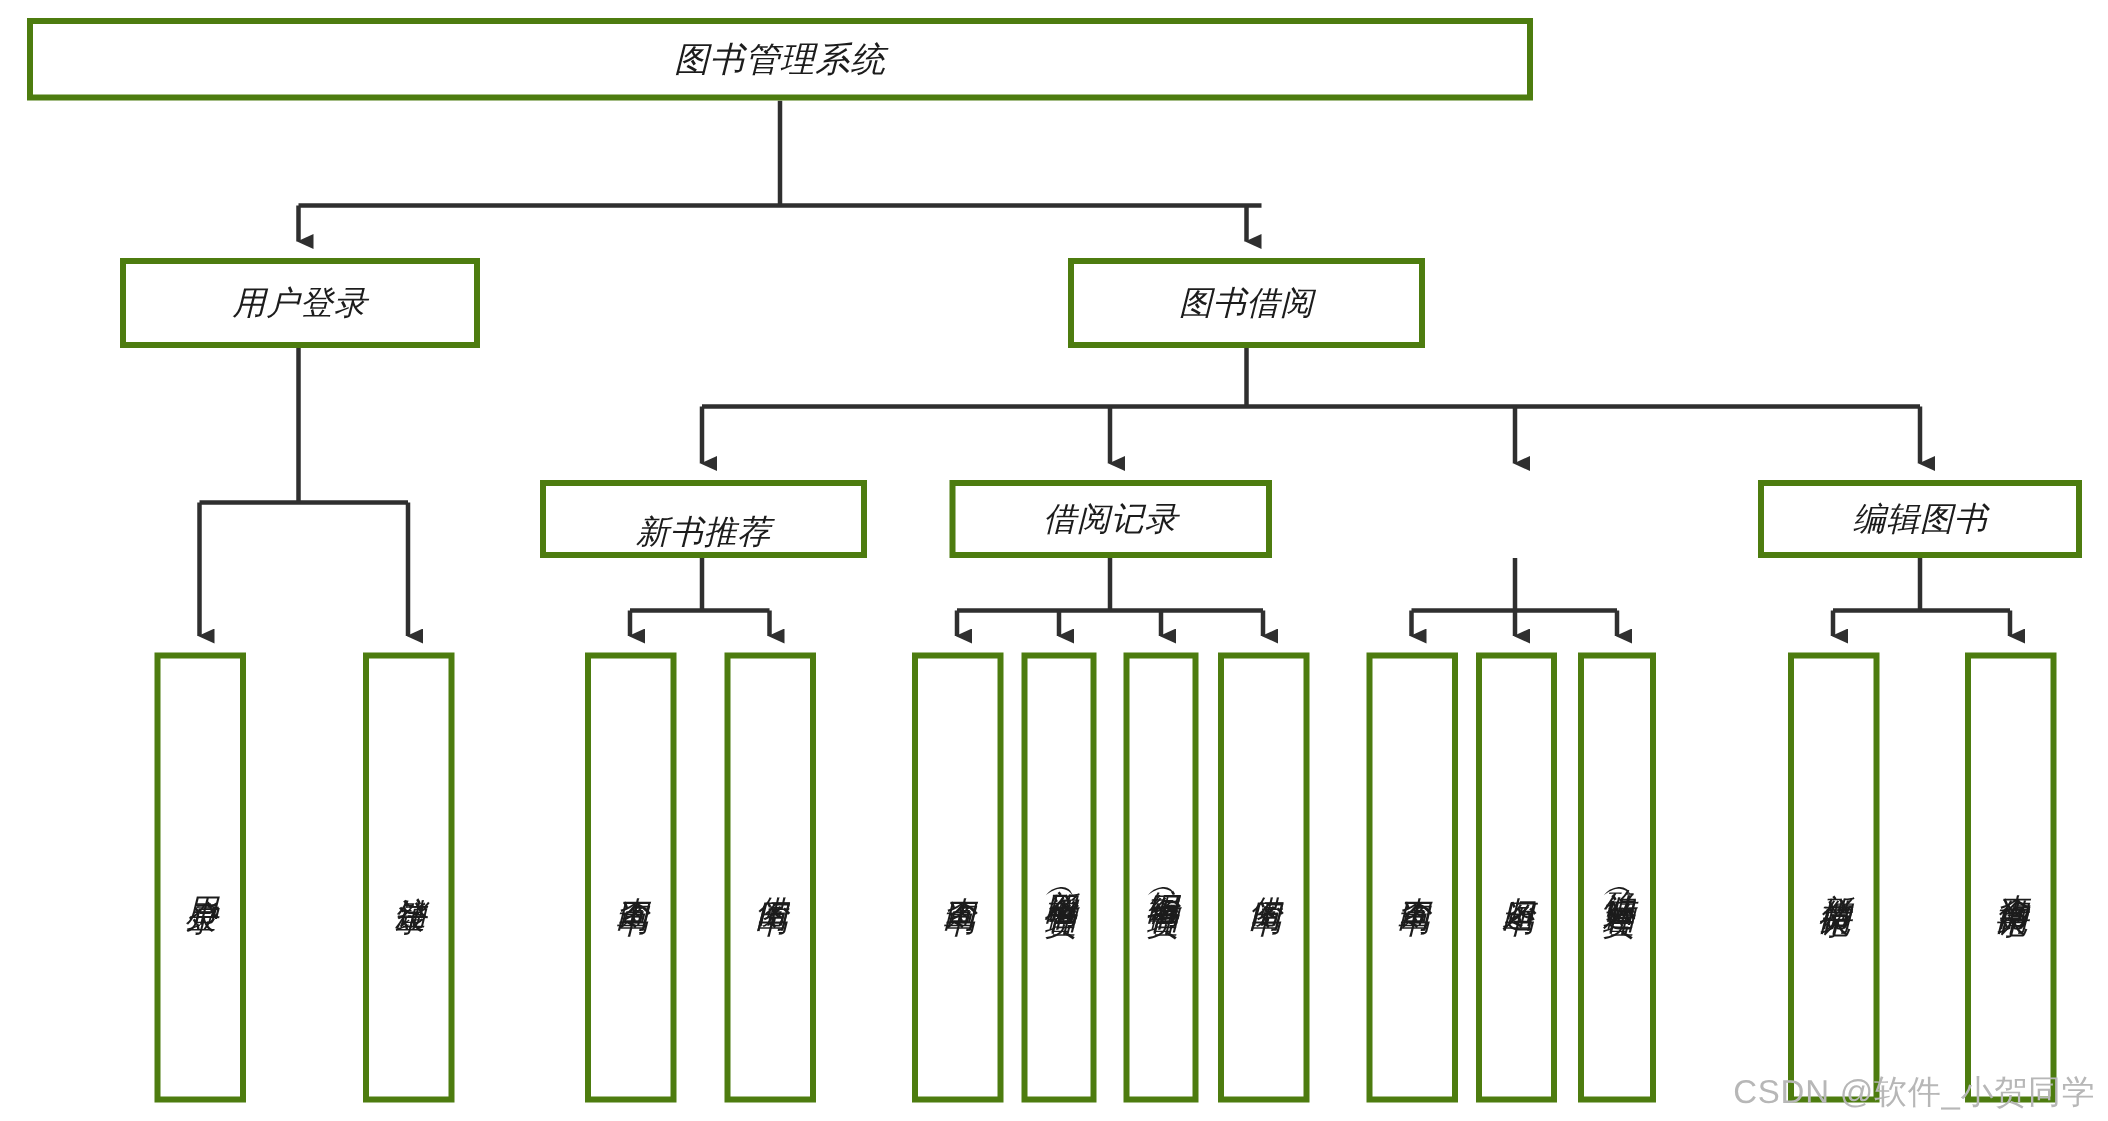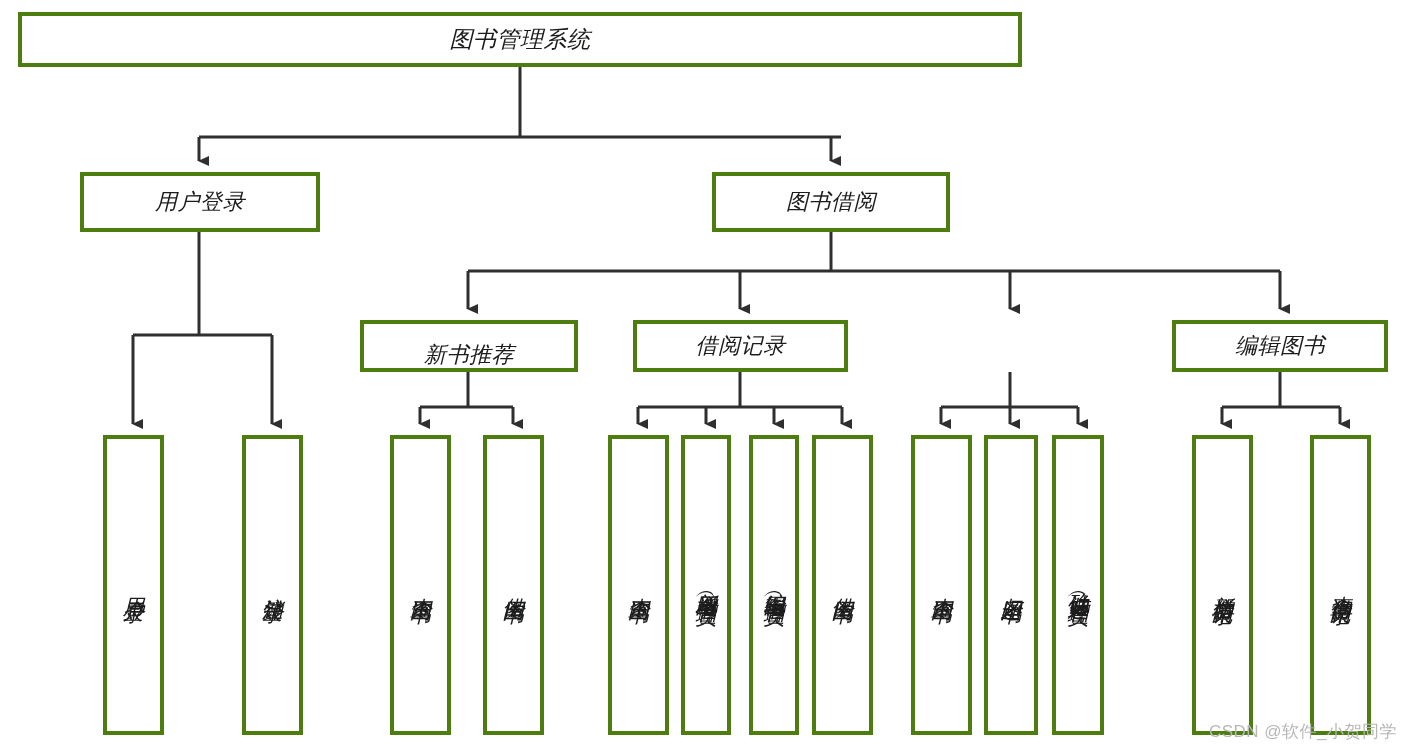--- a/index.html
+++ b/index.html
@@ -61,21 +61,21 @@
     padding: 4px 0;
   }
   .node.level-0 .label { font-size: 23px; }
   .node.level-1 .label { font-size: 22px; }
   .node.level-2 .label { font-size: 22px; }
 
   #watermark {
     position: absolute;
     right: 8px;
     bottom: 4px;
-    font-size: 17px;
+    font-size: 22px;
     color: #b7b7b7;
     letter-spacing: 0.5px;
     z-index: 5;
     white-space: nowrap;
   }
 </style>
 </head>
 <body>
 
 <div id="diagram">

